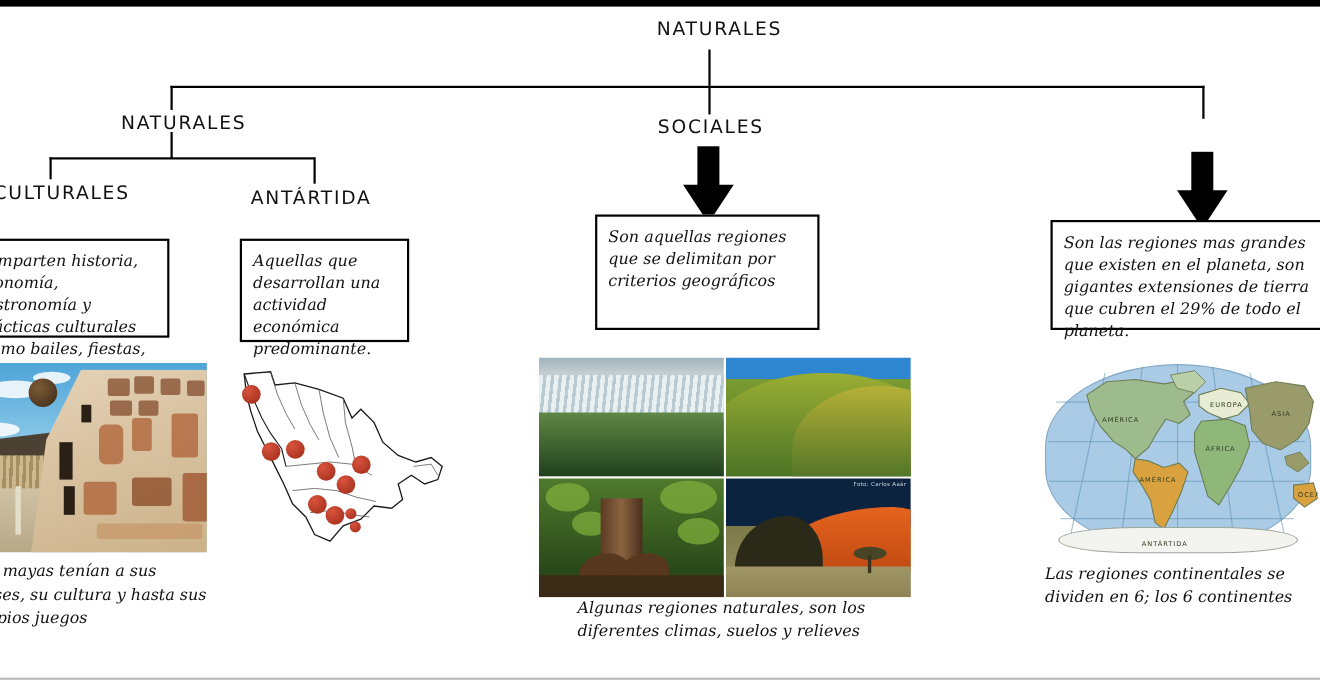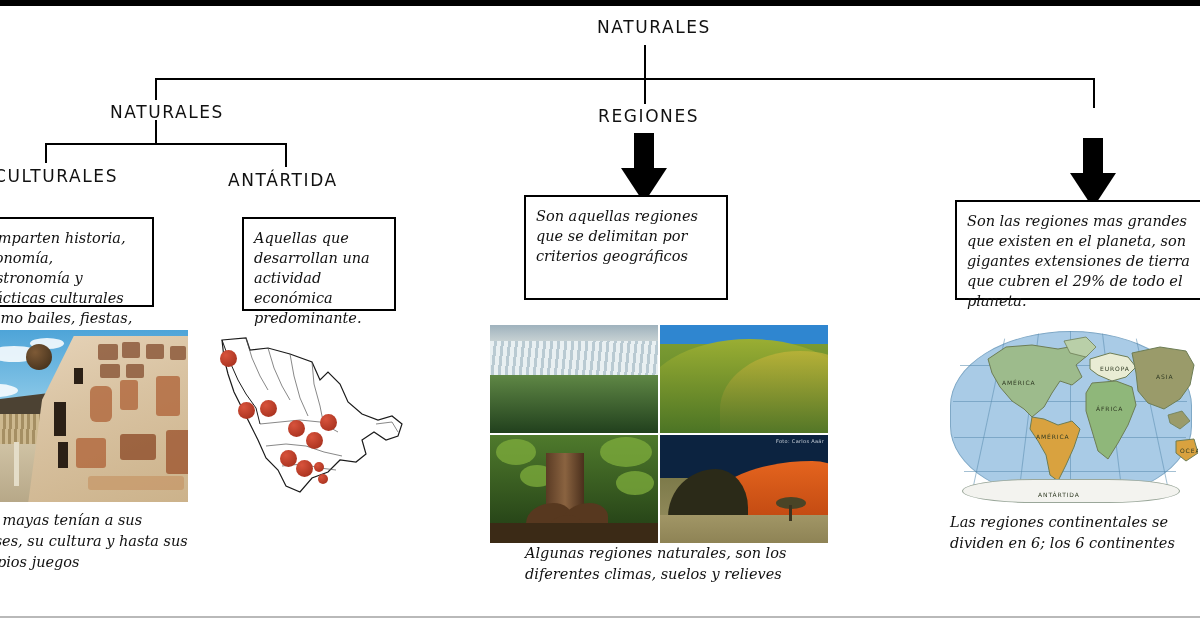--- a/index.html
+++ b/index.html
@@ -29,22 +29,22 @@
   .blockarrow .shaft{position:absolute;left:13px;top:0;width:20px;height:38px;background:#000;}
   .blockarrow .head{position:absolute;left:0;top:35px;width:0;height:0;
         border-left:23px solid transparent;border-right:23px solid transparent;
         border-top:35px solid #000;}
 
   
   .desc{position:absolute;border:2px solid #000;background:#fff;box-sizing:border-box;
         font-family:"DejaVu Serif",serif;font-style:italic;font-size:14.5px;
         line-height:20px;color:#111;padding:9px 8px 6px 10px;}
   #desc-culturales{left:-34px;top:217px;width:188px;height:90px;}
-  #desc-economicas{left:218px;top:217px;width:154px;height:94px;margin-left:24px;}
-  #desc-naturales{left:524px;top:195px;width:204px;height:105px;}
+  #desc-economicas{left:218px;top:217px;width:154px;height:94px;}
+  #desc-naturales{left:541px;top:195px;width:204px;height:105px;}
   #desc-continentales{left:955px;top:200px;width:260px;height:100px;}
 
   
   .cap{position:absolute;font-family:"DejaVu Serif",serif;font-style:italic;
        font-size:14.5px;line-height:21px;color:#111;}
   #cap-culturales{left:-28px;top:510px;width:220px;}
   #cap-economicas{left:222px;top:514px;width:220px;}
   #cap-naturales{left:525px;top:543px;width:280px;}
   #cap-continentales{left:950px;top:512px;width:265px;}
 
@@ -142,21 +142,21 @@
   <div class="ln v" style="left:644px;top:78px;height:26px;"></div>
   <div class="ln v" style="left:1093px;top:78px;height:30px;"></div>
 
   <div class="ln v" style="left:155px;top:120px;height:24px;"></div>
   <div class="ln h" style="left:45px;top:143px;width:241px;"></div>
   <div class="ln v" style="left:45px;top:143px;height:20px;"></div>
   <div class="ln v" style="left:285px;top:143px;height:24px;"></div>
 
   <div class="node" id="node-regiones">NATURALES</div>
   <div class="node" id="node-sociales">NATURALES</div>
-  <div class="node" id="node-naturales">REGIONES</div>
+  <div class="node" id="node-naturales">SOCIALES</div>
   <div class="node" id="node-culturales">CULTURALES</div>
   <div class="node" id="node-economicas">ANTÁRTIDA</div>
 
   <div class="blockarrow" style="left:621px;top:133px;">
     <div class="shaft"></div>
       <div class="head"></div>
   </div>
   <div class="blockarrow" style="left:1070px;top:138px;">
     <div class="shaft"></div>
       <div class="head"></div>

